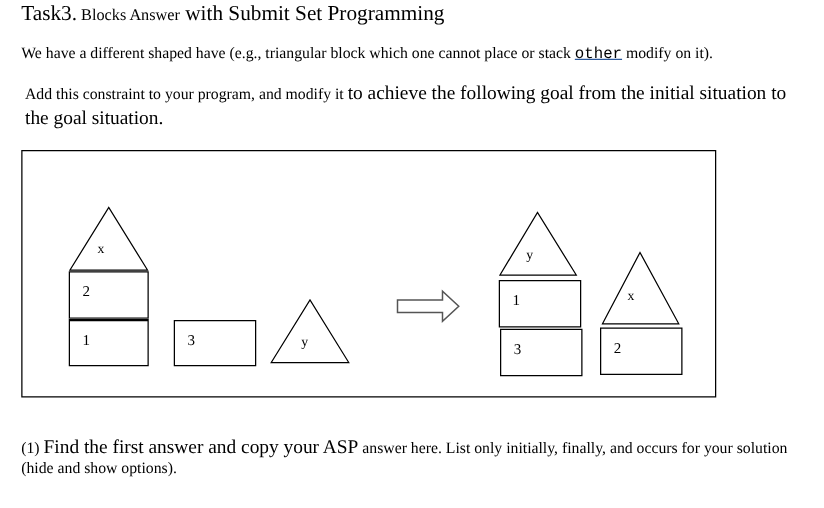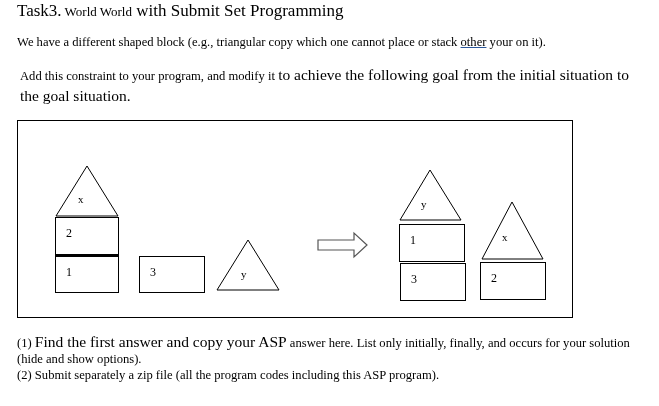--- a/index.html
+++ b/index.html
@@ -22,20 +22,21 @@
     }
     .title .small { font-size: 13px; }
     .para1 {
       left: 17px; top: 35px;
       font-size: 12.6px;
     }
     .para1 .ul {
       text-decoration: underline;
       text-decoration-color: #2b579a;
       text-decoration-thickness: 1px;
+      font-family: Liberation Mono, monospace;
     }
     .para2 {
       left: 20px; top: 65px;
       font-size: 12.6px;
       line-height: 20px;
       width: 630px;
       white-space: normal;
     }
     .para2 .big { font-size: 15.5px; }
     .figure {
@@ -60,37 +61,37 @@
       position: absolute;
       font-size: 11px;
     }
     svg.shapes {
       position: absolute;
       left: 0; top: 0;
       width: 659px; height: 406px;
       pointer-events: none;
     }
     .para3 {
-      left: 17px; top: 334px;
+      left: 17px; top: 350px;
       font-size: 12.6px;
       line-height: 16px;
       width: 630px;
       white-space: normal;
     }
     .para3 .big { font-size: 15.5px; }
   </style>
 </head>
 <body>
 
 <div class="abs title">
-  <span>Task3.</span><span class="small"> World World</span><span> with Submit Set Programming</span>
+  <span>Task3.</span><span class="small"> Blocks Answer</span><span> with Submit Set Programming</span>
 </div>
 
 <div class="abs para1">
-  <span>We have a different shaped block (e.g., triangular copy which one cannot place or stack </span><span class="ul">other</span><span> your on it).</span>
+  <span>We have a different shaped have (e.g., triangular block which one cannot place or stack </span><span class="ul">other</span><span> modify on it).</span>
 </div>
 
 <div class="abs para2">
   <span>Add this constraint to your program, and modify it </span><span class="big">to achieve the following goal from the initial situation to the goal situation.</span>
 </div>
 
 <div class="figure"></div>
 
 <svg class="shapes" viewBox="0 0 659 406">
 
@@ -127,14 +128,13 @@
   <span class="lbl">3</span>
 </div>
 <div class="block" style="left:480px; top:262px; width:66px; height:38px;">
   <span class="lbl">2</span>
 </div>
 
 <div class="abs para3">
   <div>
     <span>(1) </span><span class="big">Find the first answer and copy your ASP</span><span> answer here. List only initially, finally, and occurs for your solution (hide and show options).</span>
   </div>
-  <div>(2) Submit separately a zip file (all the program codes including this ASP program).</div>
 </div>
 
 </body></html>

